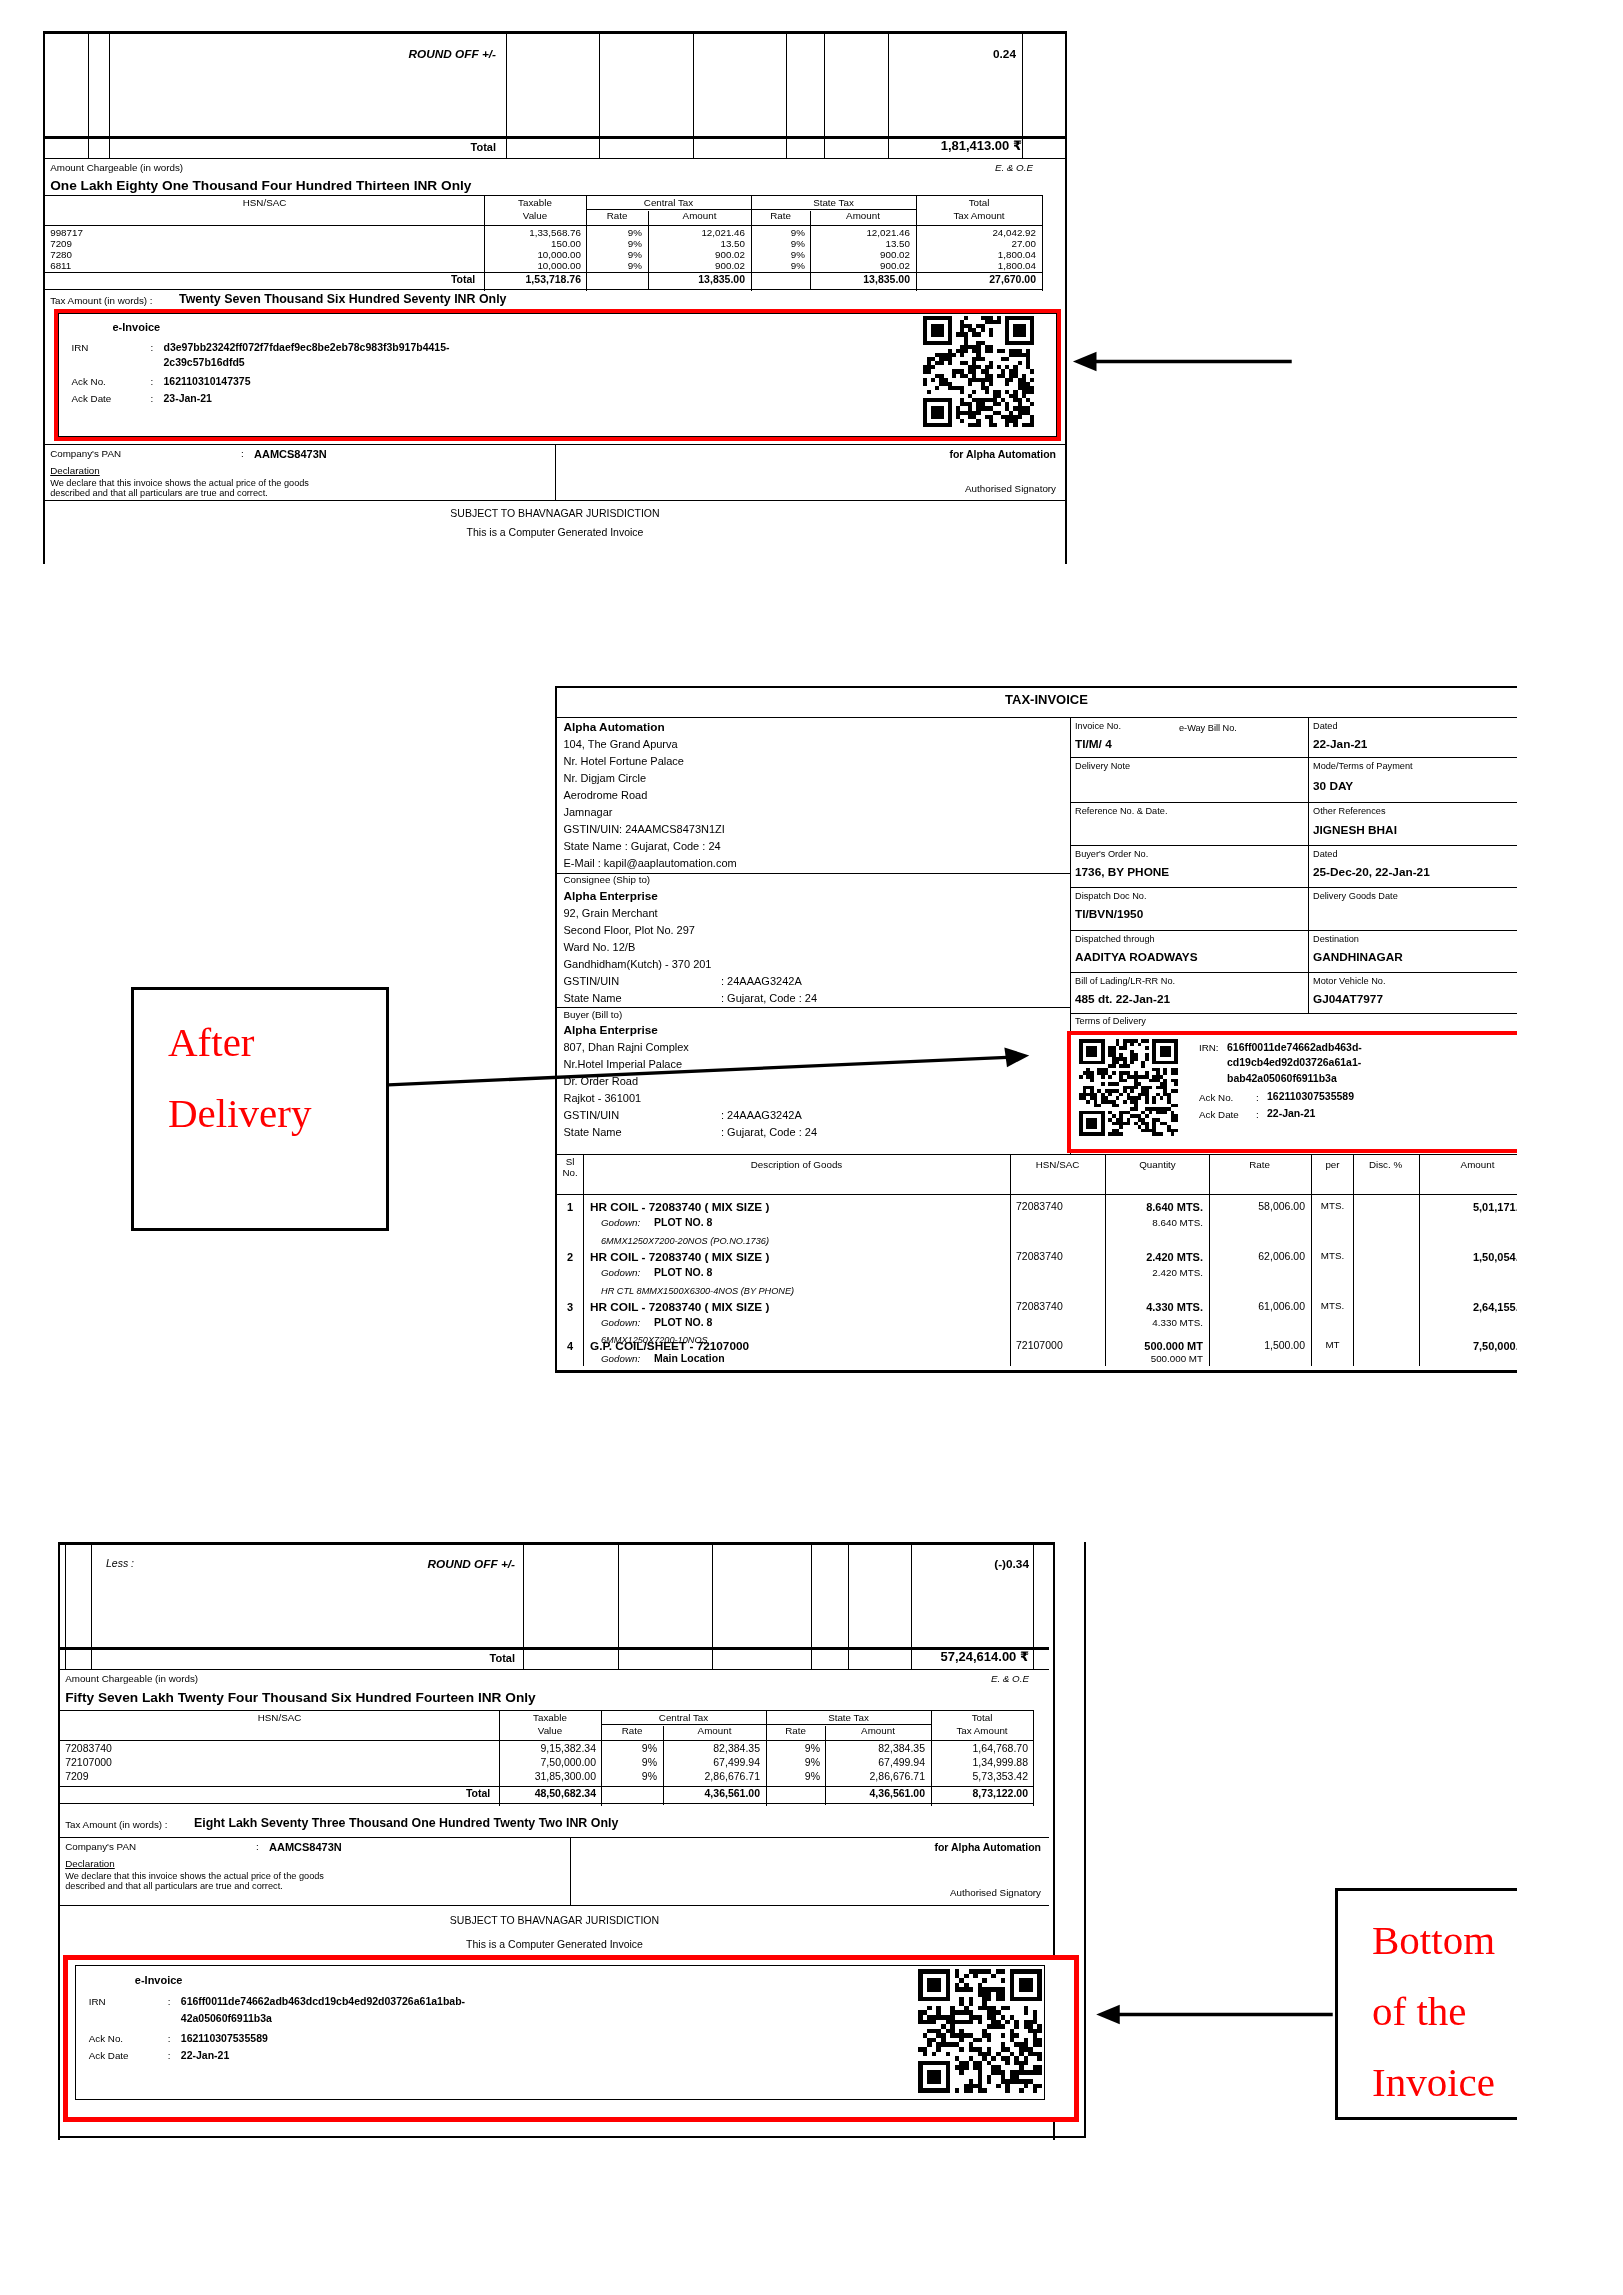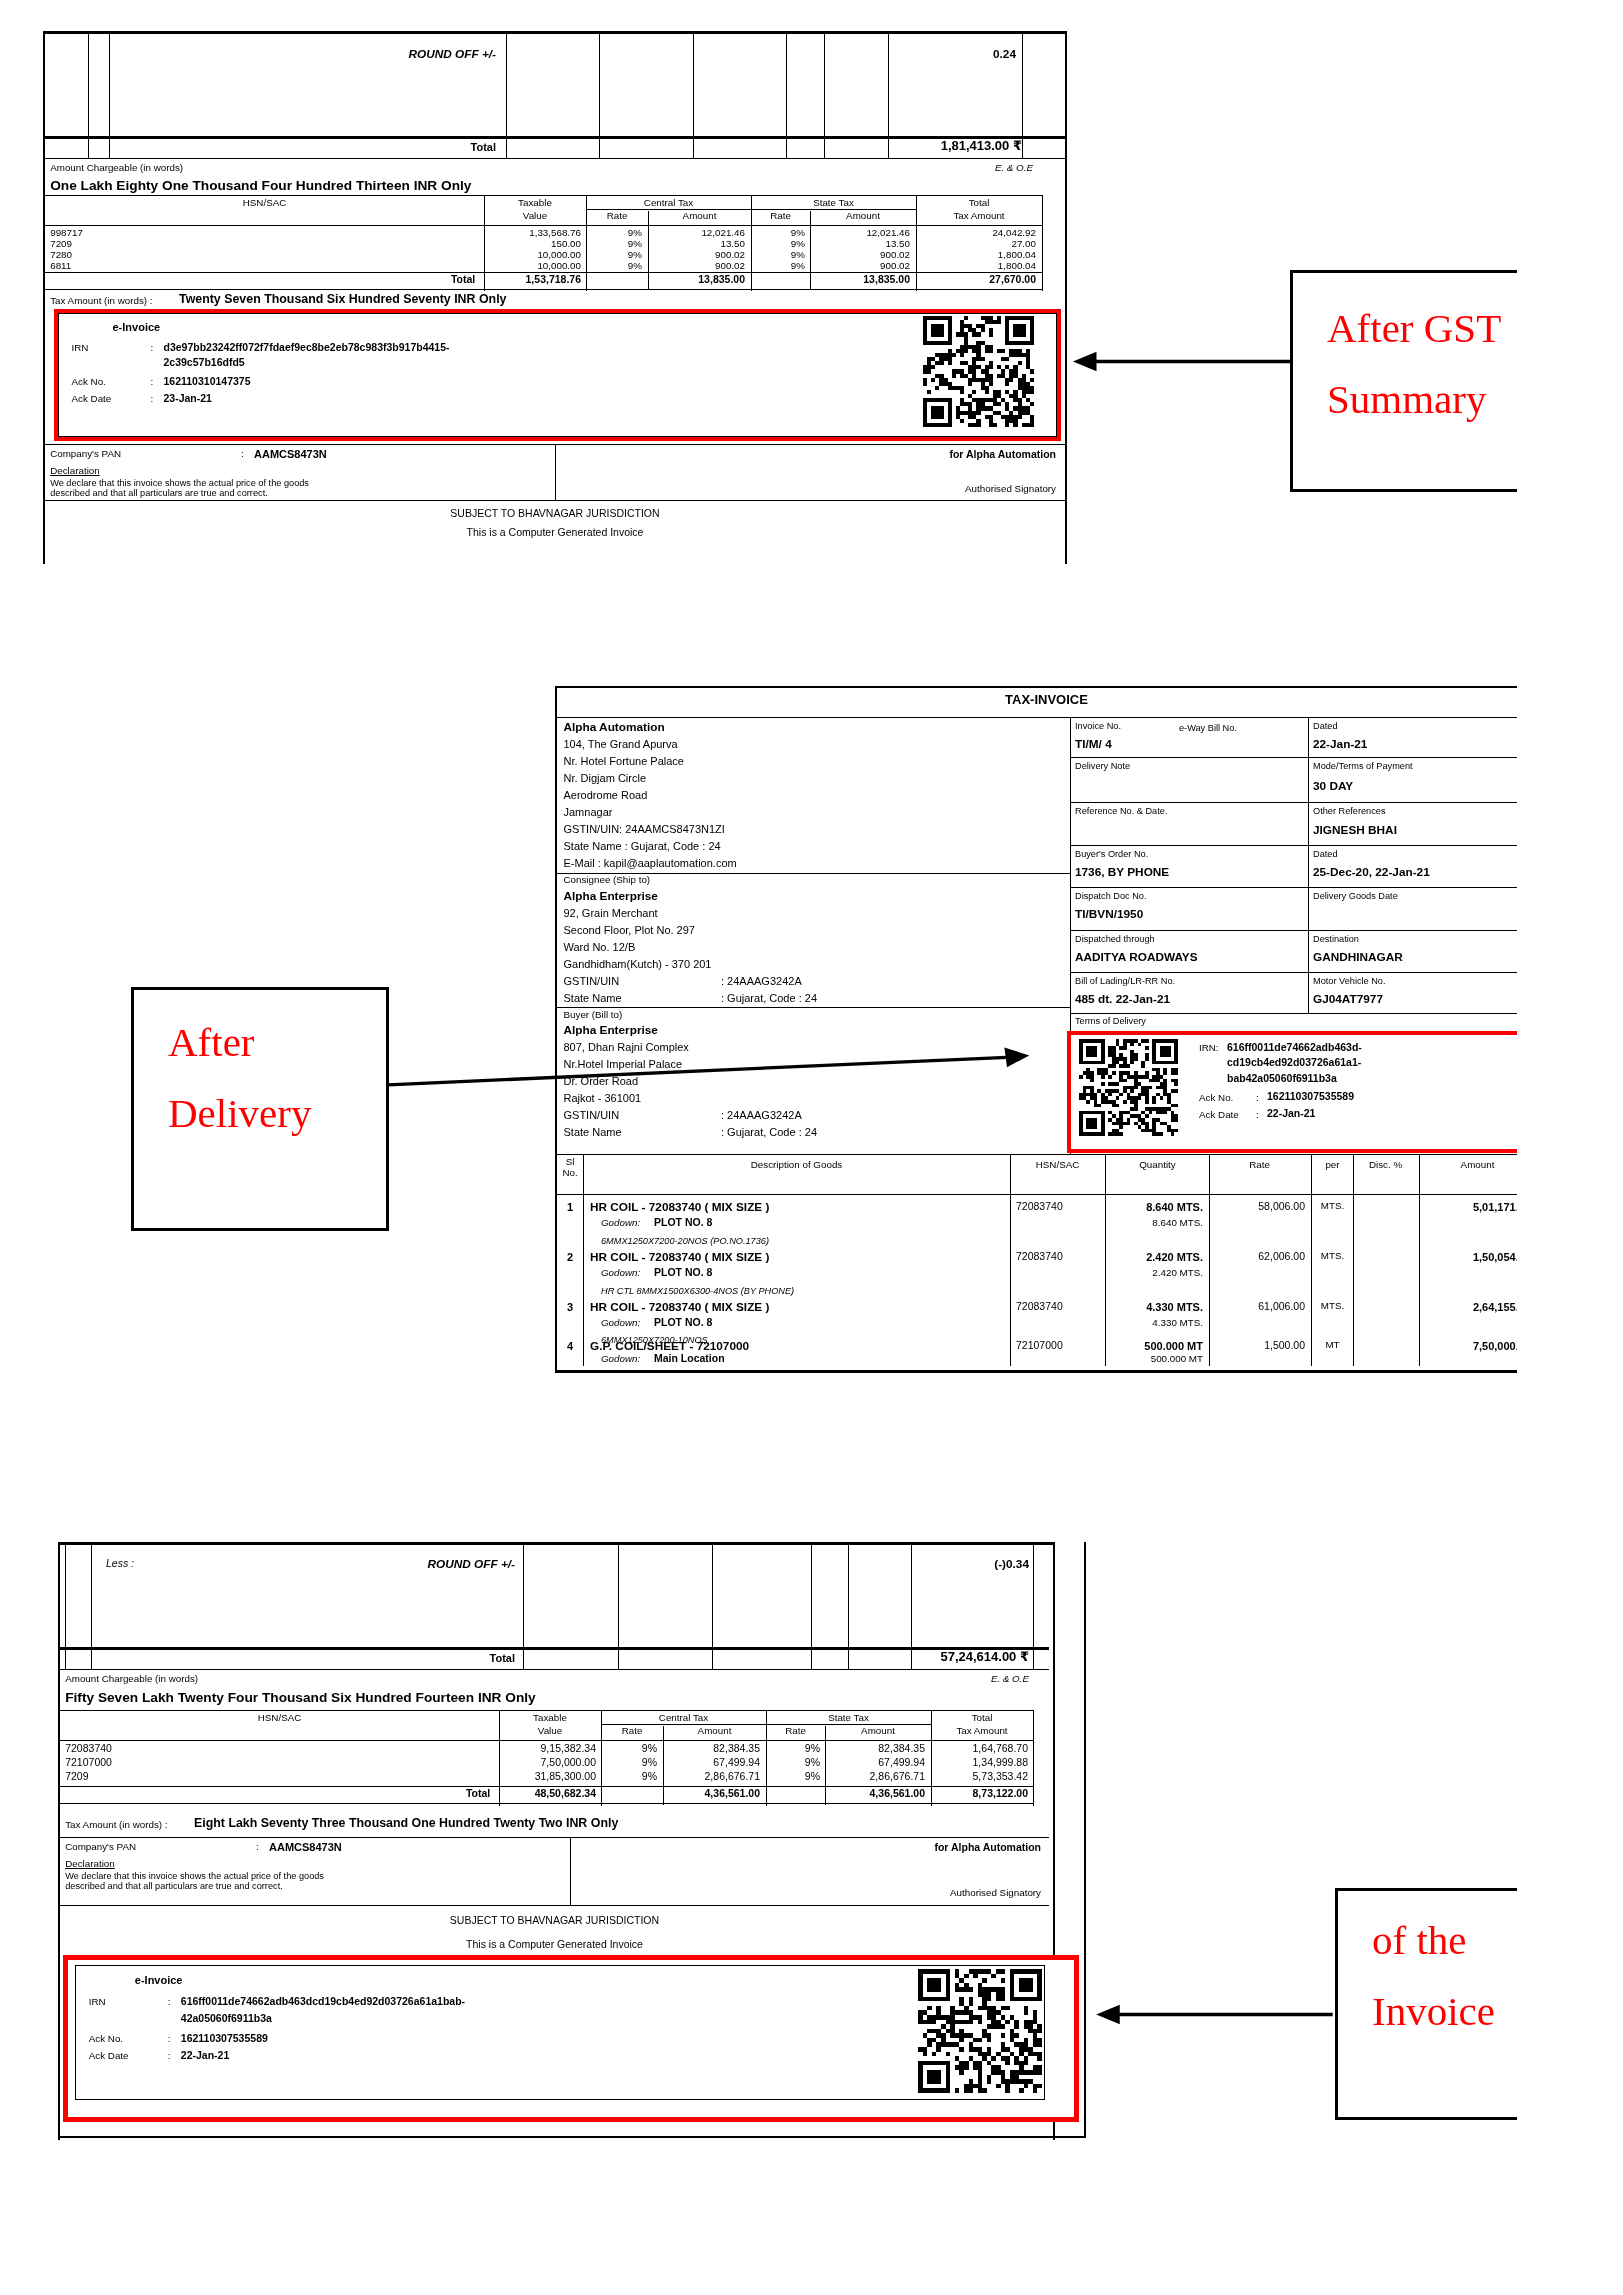--- a/index.html
+++ b/index.html
@@ -480,24 +480,20 @@
     <div class="t fs15 u" style="left:5.2px;top:432px">Declaration</div>
     <div class="t fs14" style="left:5.2px;top:444px">We declare that this invoice shows the actual price of the goods</div>
     <div class="t fs14" style="left:5.2px;top:454px">described and that all particulars are true and correct.</div>
     <div class="t b fs16 r" style="left:654px;top:415px;width:357px">for Alpha Automation</div>
     <div class="t fs15 r" style="left:654px;top:450px;width:357px">Authorised Signatory</div>
     <div class="hl" style="left:0;top:466px;width:1020px"></div>
     <div class="t fs16 c" style="left:0;top:474px;width:1020px">SUBJECT TO BHAVNAGAR JURISDICTION</div>
     <div class="t fs16 c" style="left:0;top:493px;width:1020px">This is a Computer Generated Invoice</div>
   </div>
 
-  <div class="annbox" style="left:1290px;top:270px;width:288px;height:196px;padding-top:19.6px">
-    <div class="annline">After GST</div>
-    <div class="annline">Summary</div>
-  </div>
   <svg class="arrow" style="left:1069px;top:347px" width="226" height="29" viewBox="0 0 345 44">
     <line x1="340" y1="22" x2="30" y2="22" stroke="#000" stroke-width="5"></line>
     <polygon points="6,22 42,7 42,37" fill="#000"></polygon>
   </svg>
 
   <div class="frag" style="left:555px;top:686px;width:983px;height:682px;border:2px solid #000;border-bottom:3.9px solid #000">
     <div class="t b fs20 c" style="left:0;top:5.2px;width:979px">TAX-INVOICE</div>
     <div class="hl" style="left:0;top:29px;width:979px"></div>
     <div class="vl" style="left:513px;top:29px;height:437px"></div>
 
@@ -1469,20 +1465,21 @@
               <rect x="25" y="26" width="1" height="1"></rect>
             </svg></div>
       </div>
     </div>
   </div>
 
   <div class="vl" style="left:1084px;top:1542px;width:2px;height:595px"></div>
   <div class="hl" style="left:58px;top:2136px;width:1028px;height:2px"></div>
 
   <div class="annbox" style="left:1335px;top:1888px;width:265px;height:212px;padding-top:14.4px">
+    <div class="annline">Bottom</div>
     <div class="annline">of the</div>
     <div class="annline">Invoice</div>
 
   </div>
   <svg class="arrow" style="left:1091px;top:2000px" width="245" height="29" viewBox="0 0 375 44">
     <line x1="370" y1="22" x2="32" y2="22" stroke="#000" stroke-width="5"></line>
     <polygon points="8,22 44,7 44,37" fill="#000"></polygon>
   </svg>
 
 </div>

